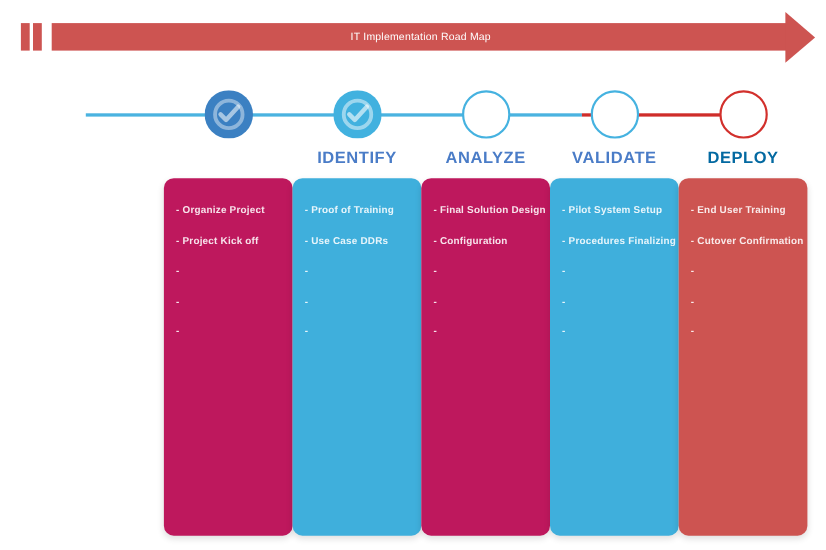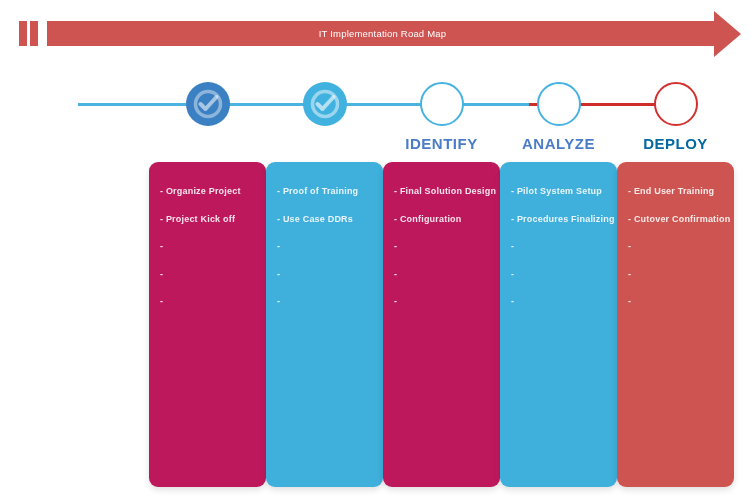--- a/index.html
+++ b/index.html
@@ -107,20 +107,23 @@
 </div>
 
 <div class="labels row5">
   <div class="col">
       <span class="phase-label">IDENTIFY</span>
     </div>
   <div class="col">
       <span class="phase-label">ANALYZE</span>
     </div>
   <div class="col">
+      <span class="phase-label">VALIDATE</span>
+    </div>
+  <div class="col">
       <span class="phase-label red">DEPLOY</span>
     </div>
 </div>
 
 <div class="cards row5">
 
   <div class="card c-dark">
     <div class="card-item">- Organize Project</div>
     <div class="card-item">- Project Kick off</div>
     <div class="card-item">-</div>

